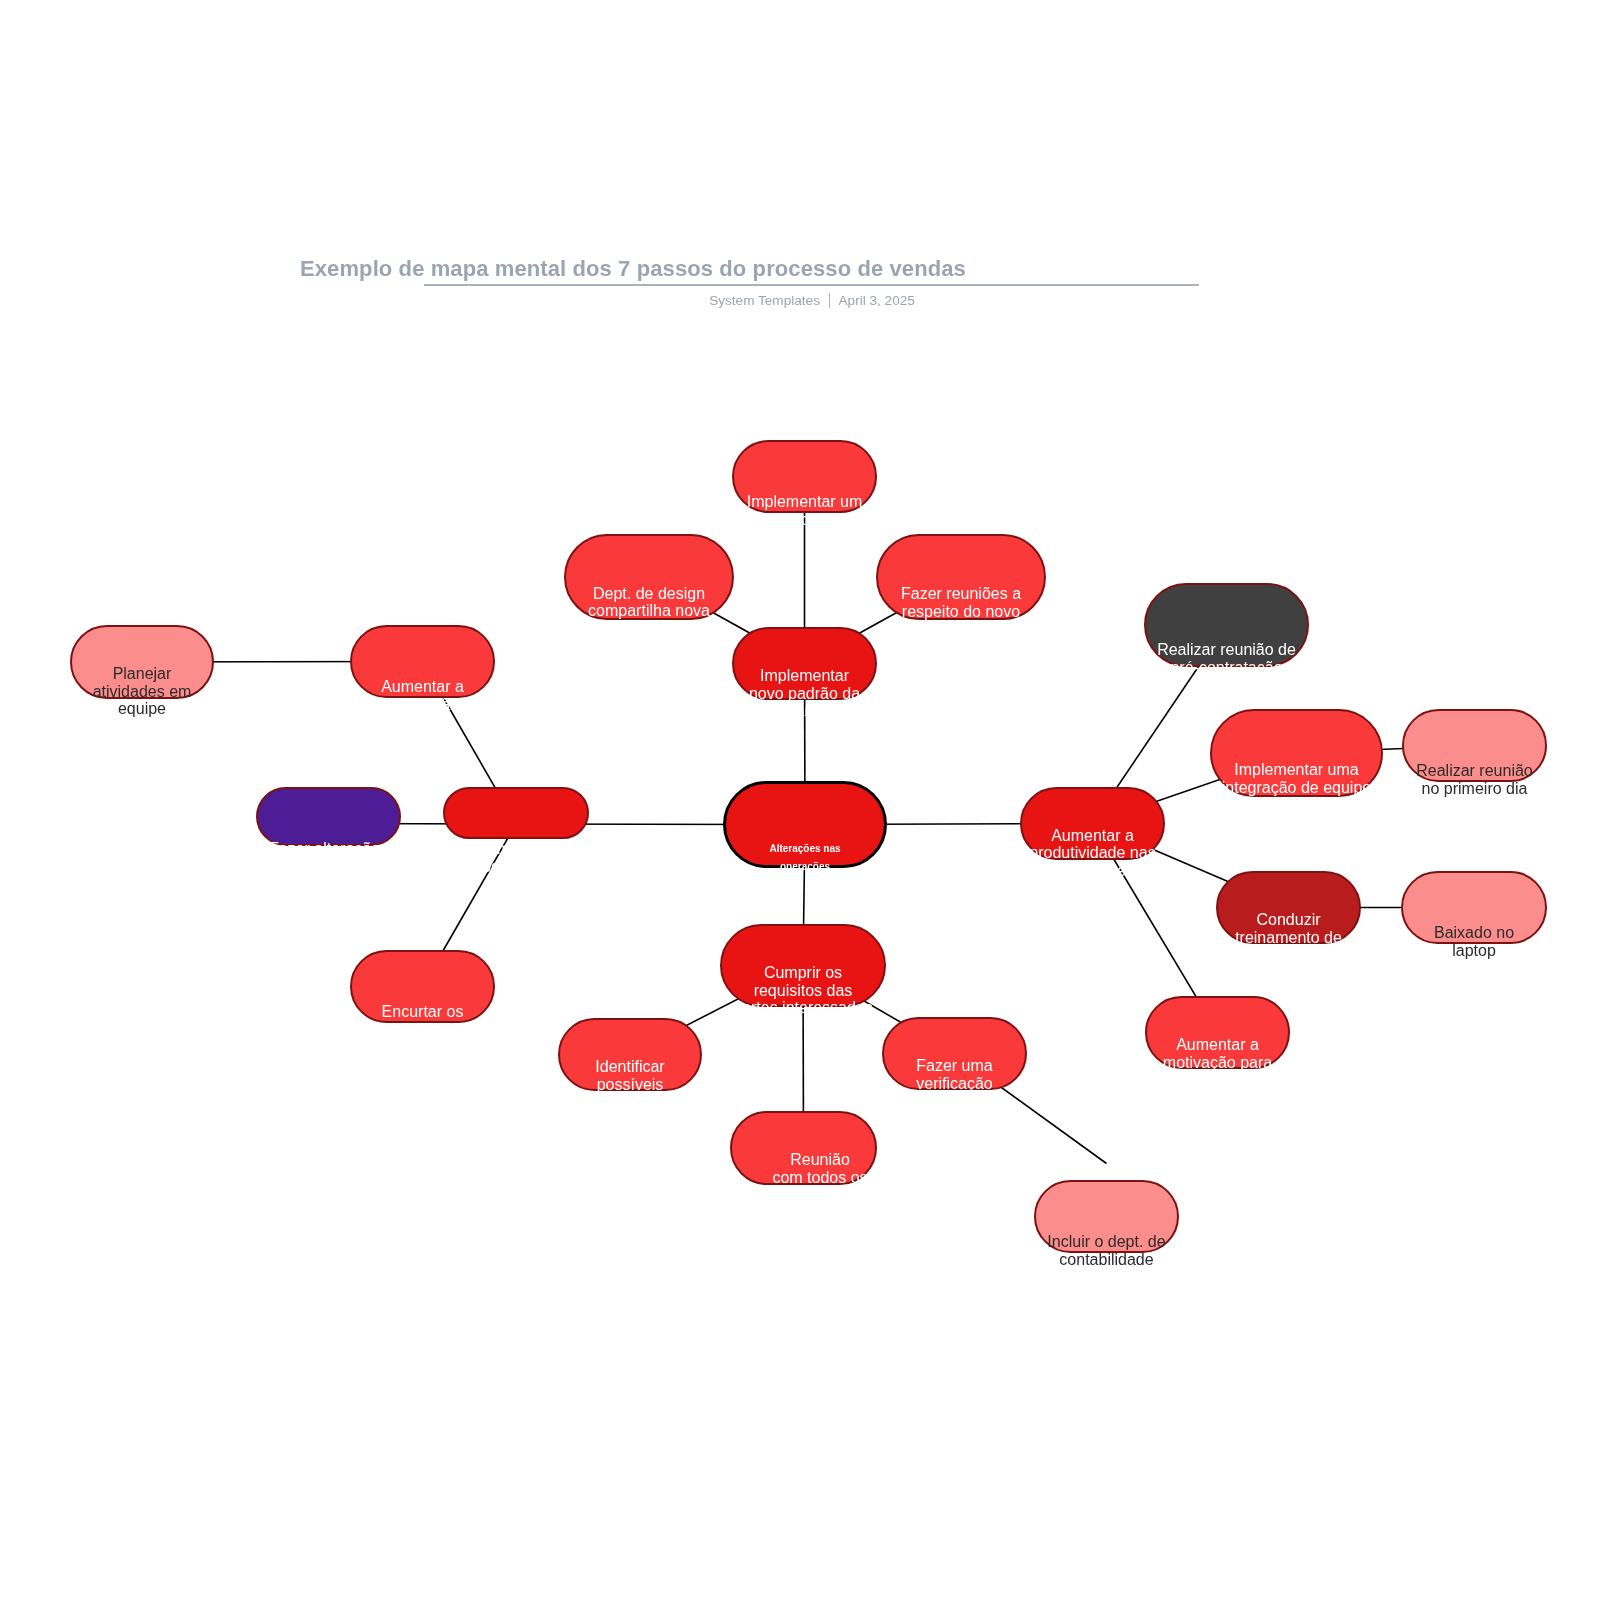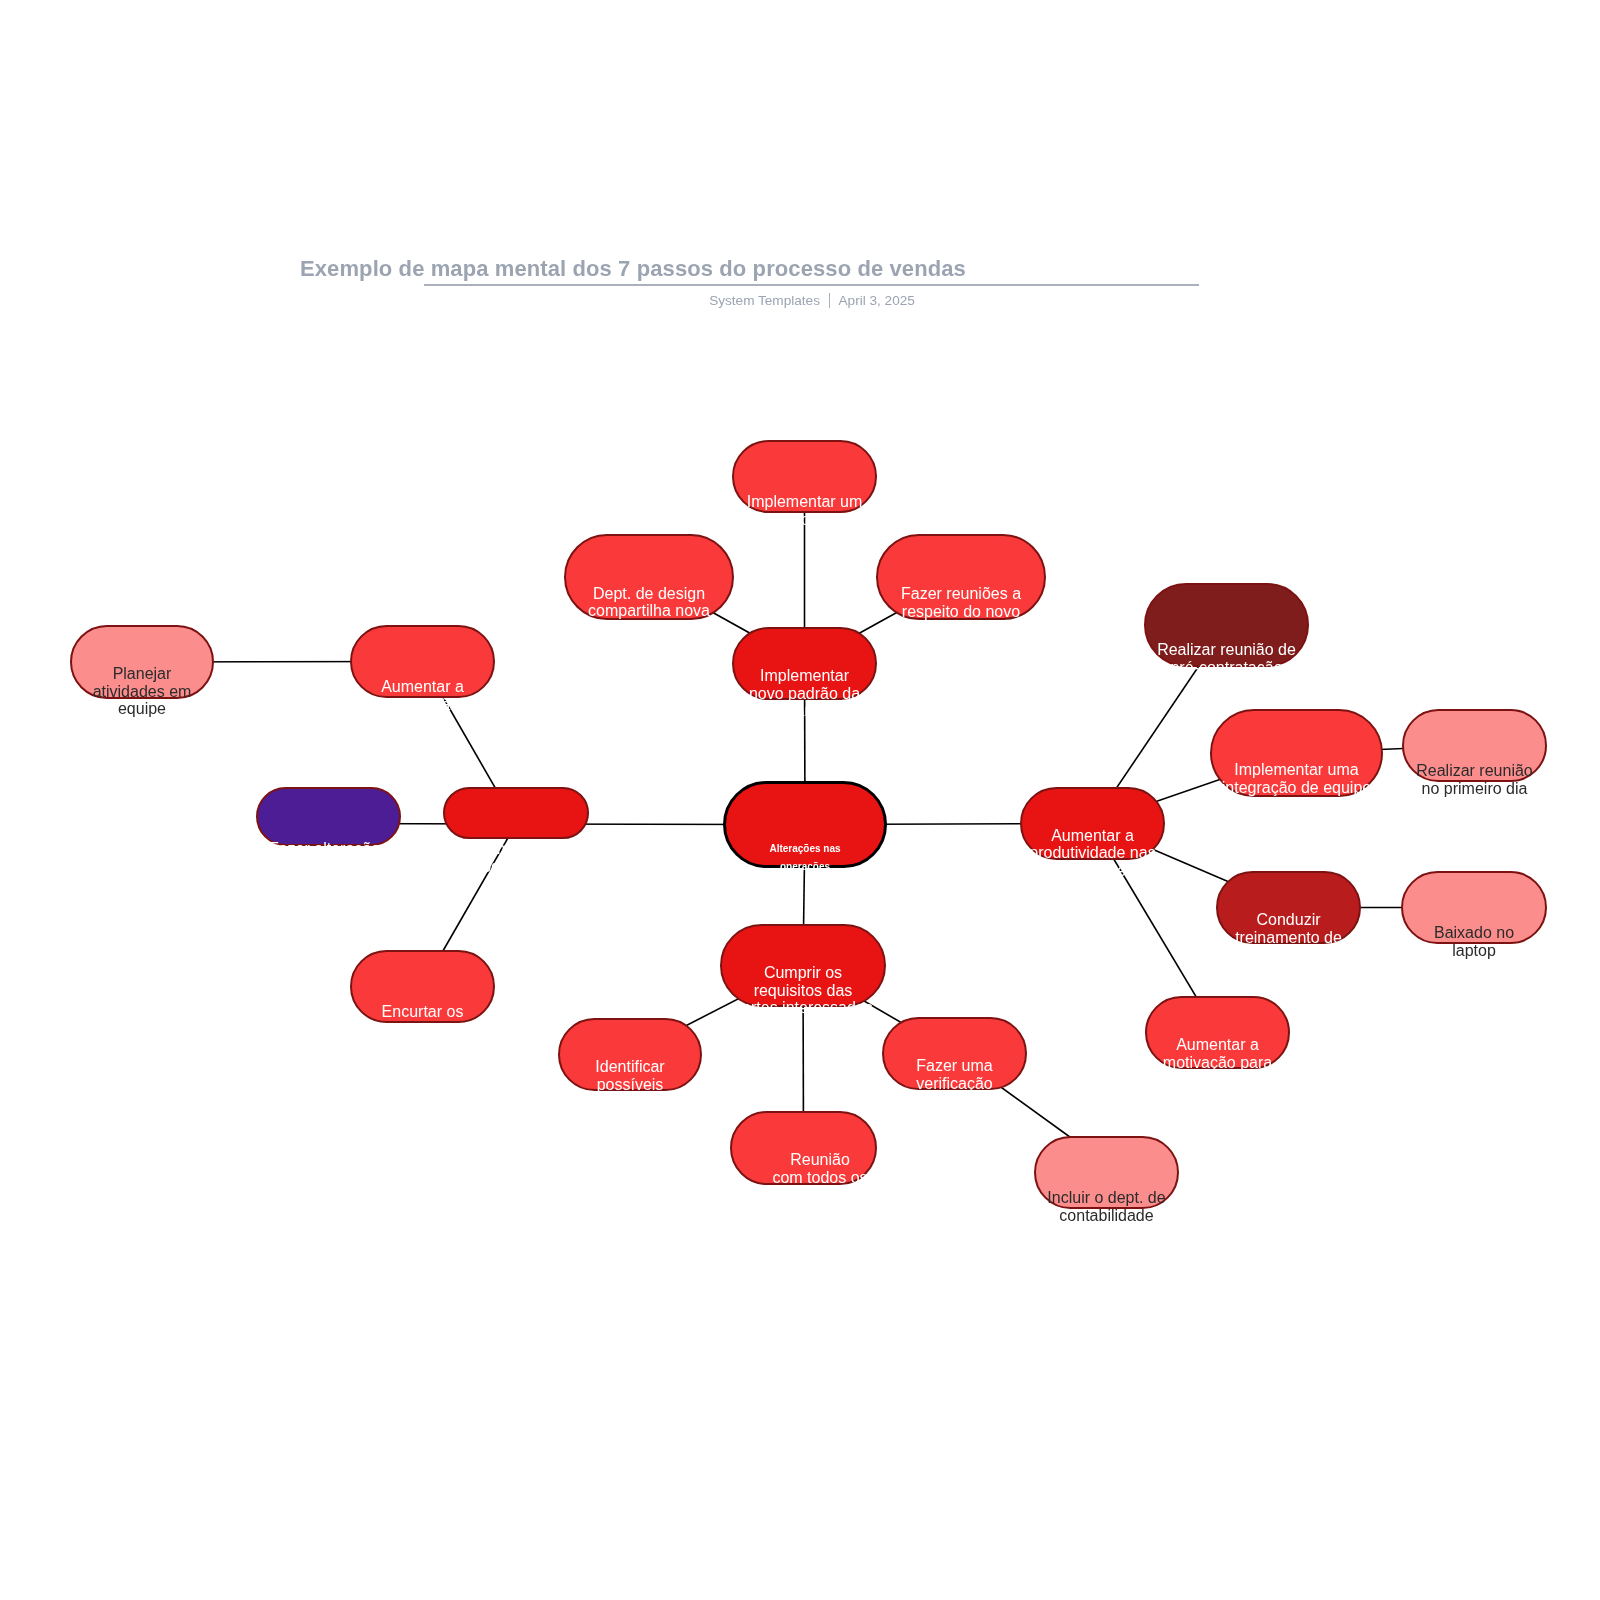--- a/index.html
+++ b/index.html
@@ -79,21 +79,21 @@
       </div>
       <div class="node lvl2" style="left: 564px; top: 534px; width: 170px; height: 86px; background: rgb(250, 58, 58); border-color: rgb(125, 18, 18); border-width: 2px;">
         <span class="label" style="color: rgb(255, 255, 255); top: 14.6536px;">Dept. de design<br>compartilha nova<br>paleta de cores</span>
       </div>
       <div class="node lvl2" style="left: 876px; top: 534px; width: 170px; height: 86px; background: rgb(250, 58, 58); border-color: rgb(125, 18, 18); border-width: 2px;">
         <span class="label" style="color: rgb(255, 255, 255); top: 14.8536px;">Fazer reuniões a<br>respeito do novo<br>padrão da marca</span>
       </div>
       <div class="node lvl1" style="left: 1020px; top: 787px; width: 145px; height: 73px; background: rgb(232, 20, 20); border-color: rgb(125, 18, 18); border-width: 2px;">
         <span class="label" style="color: rgb(255, 255, 255); top: 3.6536px;">Aumentar a<br>produtividade nas<br>integrações</span>
       </div>
-      <div class="node lvl2" style="left: 1144px; top: 583px; width: 165px; height: 84px; background: #7f1d1d; border-color: rgb(125, 18, 18); border-width: 2px;">
+      <div class="node lvl2" style="left: 1144px; top: 583px; width: 165px; height: 84px; background: #404040; border-color: rgb(125, 18, 18); border-width: 2px;">
         <span class="label" style="color: rgb(255, 255, 255); top: 22.0536px;">Realizar reunião de<br>pré-contratação</span>
       </div>
       <div class="node lvl2" style="left: 1210px; top: 709px; width: 173px; height: 88px; background: rgb(250, 58, 58); border-color: rgb(125, 18, 18); border-width: 2px;">
         <span class="label" style="color: rgb(255, 255, 255); top: 15.9536px;">Implementar uma<br>integração de equipe<br>mais rápida</span>
       </div>
       <div class="node lvl3" style="left: 1402px; top: 709px; width: 145px; height: 73px; background: rgb(252, 141, 141); border-color: rgb(125, 18, 18); border-width: 2px;">
         <span class="label" style="color: rgb(43, 43, 43); top: 17.0536px;">Realizar reunião<br>no primeiro dia</span>
       </div>
       <div class="node lvl2" style="left: 1216px; top: 871px; width: 145px; height: 73px; background: #b91c1c; border-color: rgb(125, 18, 18); border-width: 2px;">
         <span class="label" style="color: rgb(255, 255, 255); top: 3.8536px;">Conduzir<br>treinamento de<br>tecnologia</span>
@@ -109,17 +109,17 @@
       </div>
       <div class="node lvl2" style="left: 558px; top: 1018px; width: 144px; height: 73px; background: rgb(250, 58, 58); border-color: rgb(125, 18, 18); border-width: 2px;">
         <span class="label" style="color: rgb(255, 255, 255); top: 3.9536px;">Identificar<br>possíveis<br>melhorias</span>
       </div>
       <div class="node lvl2" style="left: 730px; top: 1111px; width: 147px; height: 74px; background: rgb(250, 58, 58); border-color: rgb(125, 18, 18); border-width: 2px;">
         <span class="label" style="color: rgb(255, 255, 255); top: 3.8536px; padding-left: 33px;">Reunião<br>com todos os<br>departamentos</span>
       </div>
       <div class="node lvl2" style="left: 882px; top: 1017px; width: 145px; height: 73px; background: rgb(250, 58, 58); border-color: rgb(125, 18, 18); border-width: 2px;">
         <span class="label" style="color: rgb(255, 255, 255); top: 3.8536px;">Fazer uma<br>verificação<br>financeira</span>
       </div>
-      <div class="node lvl3" style="left: 1034px; top: 1136px; width: 145px; height: 73px; background: rgb(252, 141, 141); border-color: rgb(125, 18, 18); border-width: 2px;">
+      <div class="node lvl3" style="left: 1034px; top: 1180px; width: 145px; height: 73px; background: rgb(252, 141, 141); border-color: rgb(125, 18, 18); border-width: 2px;">
         <span class="label" style="color: rgb(43, 43, 43); top: 17.0536px;">Incluir o dept. de<br>contabilidade</span>
       </div>
     </div>
 </div>
 
 </body></html>

